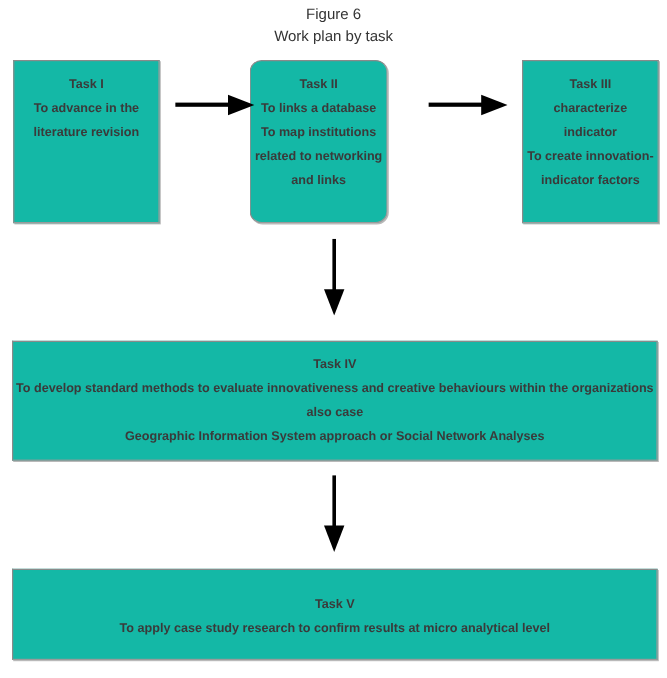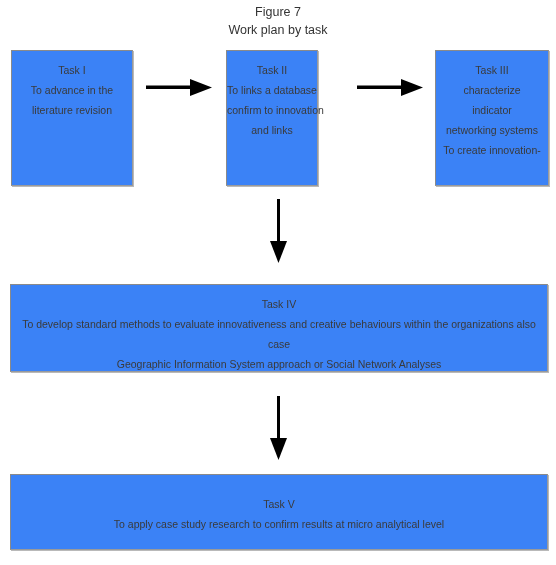--- a/index.html
+++ b/index.html
@@ -33,85 +33,87 @@
   }
   .figure-caption .cap-line {
     display: block;
     white-space: nowrap;
   }
 
   
   .task-box {
     position: absolute;
     box-sizing: border-box;
-    background: #3b82f6;
+    background: #14b8a6;
     border: 1px solid #8a8a8a;
     border-right-color: #9a9a9a;
     border-bottom-color: #9a9a9a;
     box-shadow: 1px 1px 0 0 #b9b9b9;
     text-align: center;
     font-size: 10.5px;
     line-height: 20px;
     color: #3a3a3a;
     padding-top: 9px;
+    font-weight: bold;
   }
   .task-box .task-line {
     display: block;
     white-space: nowrap;
   }
   .task-box.wide .task-line {
     white-space: normal;
   }
 
   #task-1 { left: 11px;  top: 50px;  width: 122px; height: 136px; }
-  #task-2 { left: 226px; top: 50px;  width: 92px; height: 136px; }
+  #task-2 { left: 208px; top: 50px;  width: 115px; height: 136px; border-radius: 10px; }
   #task-3 { left: 435px; top: 50px;  width: 114px; height: 136px; }
-  #task-4 { left: 10px;  top: 284px; width: 538px; height: 88px; }
+  #task-4 { left: 10px;  top: 284px; width: 538px; height: 100px; }
   #task-5 { left: 10px;  top: 474px; width: 538px; height: 76px; padding-top: 19px; }
 
   
   .arrow {
     position: absolute;
   }
   .arrow svg { display: block; }
 
   #arrow-1-2   { left: 146px; top: 75px; }
   #arrow-2-3   { left: 357px; top: 75px; }
   #arrow-2-4   { left: 266px; top: 199px; }
   #arrow-4-5   { left: 266px; top: 396px; }
 </style>
 </head>
 <body>
 
 <div id="figure-root">
 
   <div class="figure-caption">
-    <span class="cap-line">Figure 7</span>
+    <span class="cap-line">Figure 6</span>
     <span class="cap-line">Work plan by task</span>
   </div>
 
   <div class="task-box" id="task-1">
     <span class="task-line">Task I</span>
     <span class="task-line">To advance in the</span>
     <span class="task-line">literature revision</span>
   </div>
 
   <div class="task-box" id="task-2">
     <span class="task-line">Task II</span>
     <span class="task-line">To links a database</span>
-    <span class="task-line">confirm to innovation</span>
+    <span class="task-line">To map institutions</span>
+    <span class="task-line">related to networking</span>
     <span class="task-line">and links</span>
   </div>
 
   <div class="task-box" id="task-3">
     <span class="task-line">Task III</span>
     <span class="task-line">characterize</span>
     <span class="task-line">indicator</span>
-    <span class="task-line">networking systems</span>
     <span class="task-line">To create innovation-</span>
+    <span class="task-line">indicator factors</span>
   </div>
 
   <div class="task-box wide" id="task-4">
     <span class="task-line">Task IV</span>
     <span class="task-line">To develop standard methods to evaluate innovativeness and creative behaviours within the organizations also case</span>
     <span class="task-line">Geographic Information System approach or Social Network Analyses</span>
   </div>
 
   <div class="task-box wide" id="task-5">
     <span class="task-line">Task V</span>

